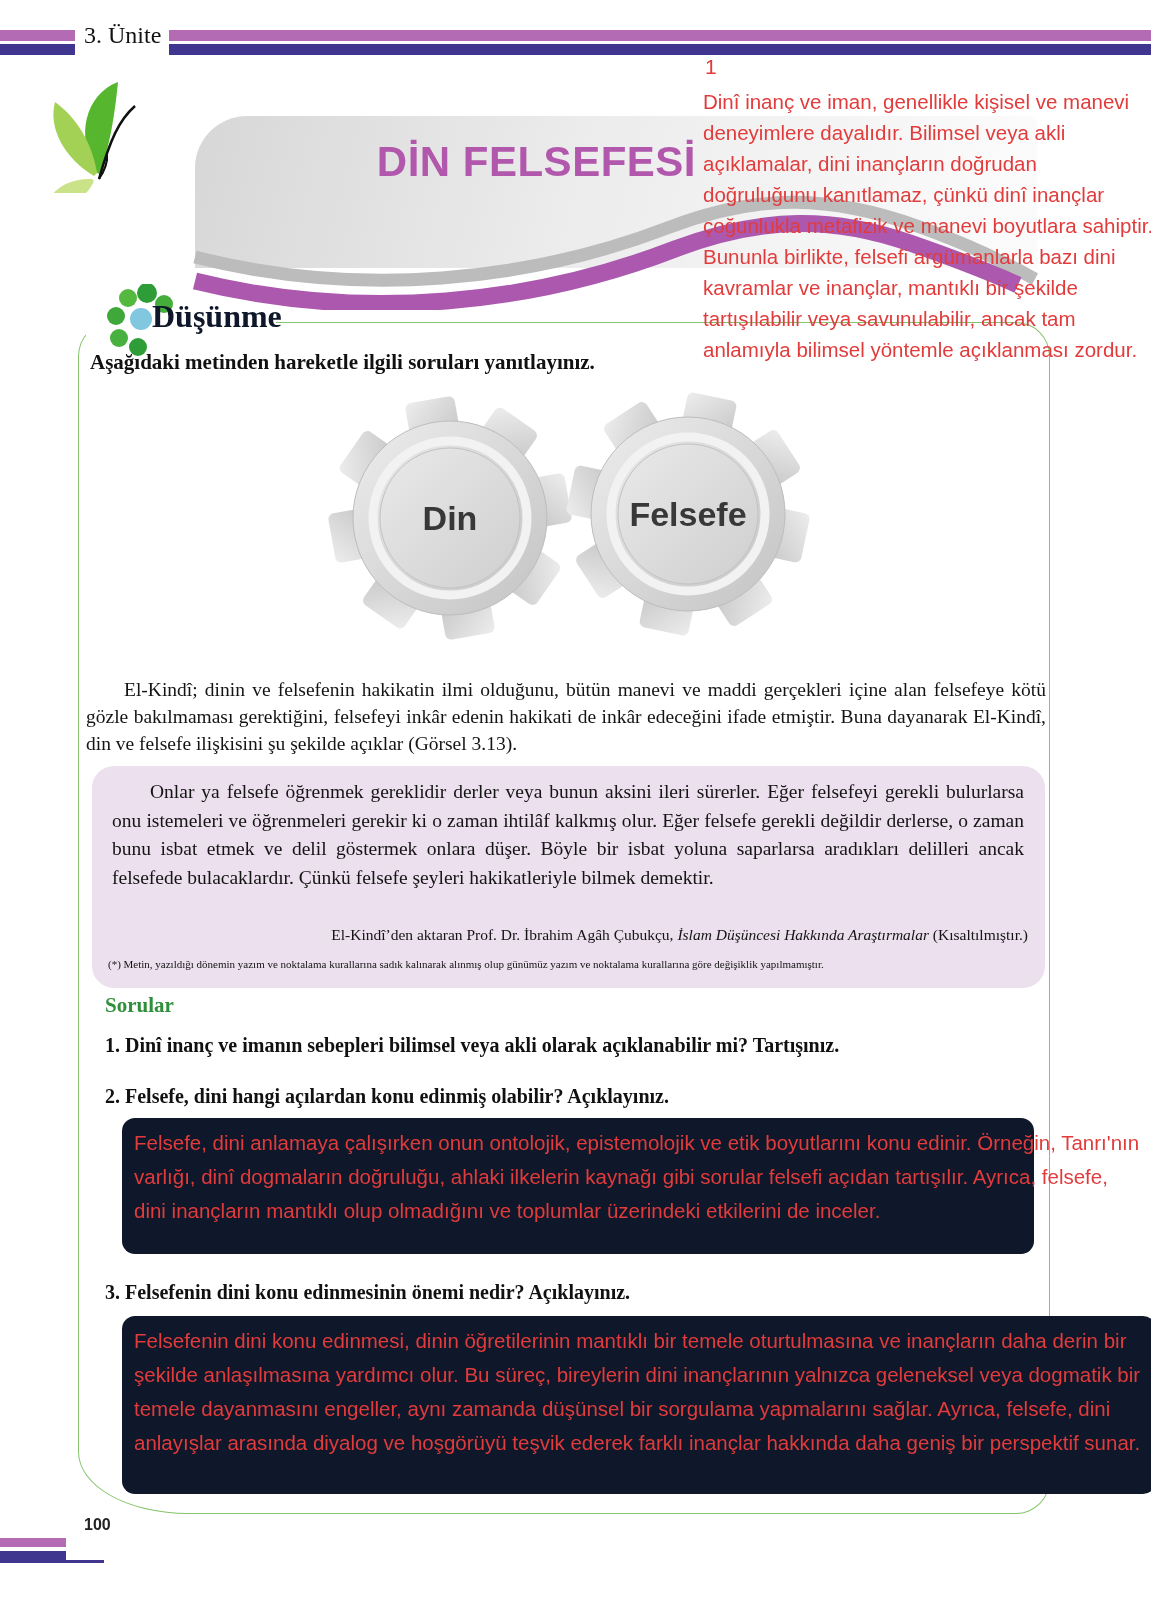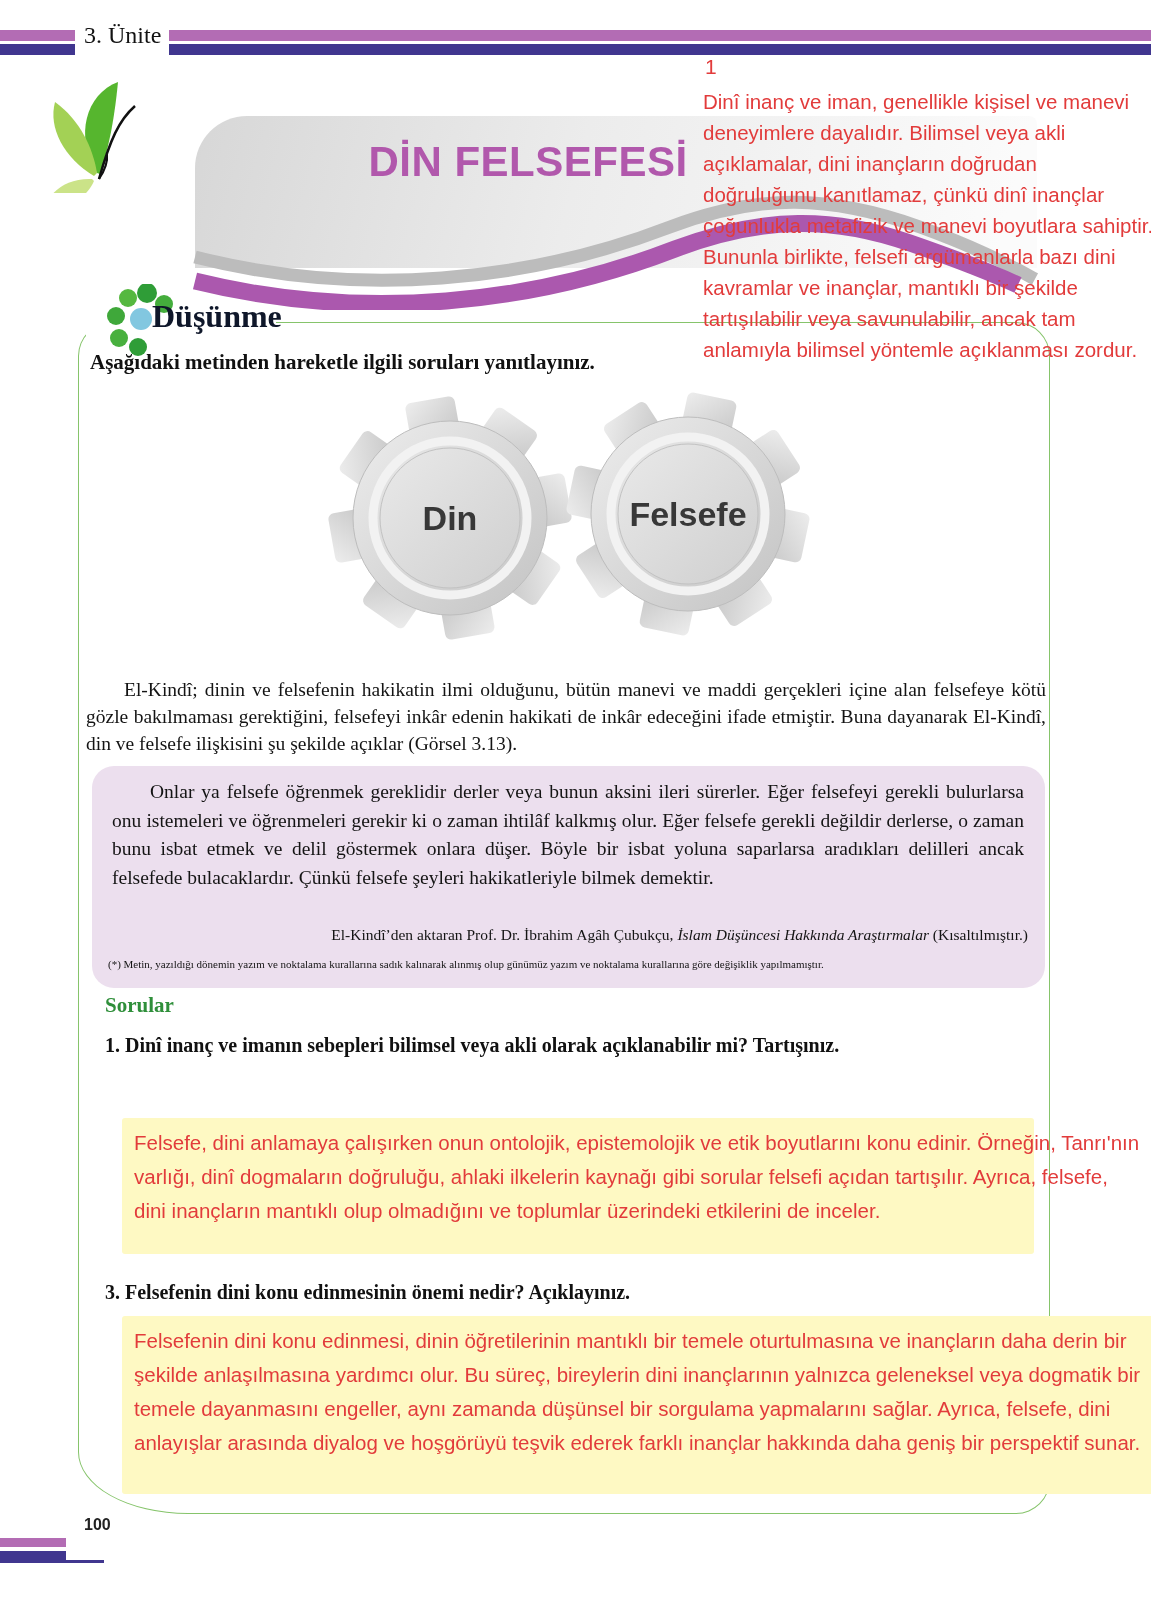--- a/index.html
+++ b/index.html
@@ -10,21 +10,21 @@
   
   .stripe{position:absolute;height:11px;}
   .stripe.light{background:#b36cb4;}
   .stripe.dark{background:#40368f;}
   .unit-label{position:absolute;left:84px;top:22px;font-size:24px;color:#121212;}
 
   
   .banner{position:absolute;left:195px;top:116px;width:842px;height:152px;
           background:linear-gradient(105deg,#d7d7d7 0%,#ececec 45%,#fbfbfb 95%);
           border-radius:52px 8px 0 0;}
-  .banner-title{position:absolute;left:360px;top:138px;width:336px;text-align:center;
+  .banner-title{position:absolute;left:360px;top:138px;width:336px;text-align:right;
           font-family:"Liberation Sans",sans-serif;font-weight:bold;font-size:42px;
           letter-spacing:.5px;color:#b158ac;}
 
   
   .green-box{position:absolute;left:78px;top:322px;width:970px;height:1190px;
           border:1.6px solid #86c46b;border-radius:34px 34px 34px 110px / 34px 34px 34px 62px;}
   .title-mask{position:absolute;left:86px;top:314px;width:190px;height:22px;background:#fff;}
   .dusunme-title{position:absolute;left:152px;top:298px;font-size:32px;font-weight:bold;color:#0f172a;}
   .instruction{position:absolute;left:90px;top:350px;width:940px;font-size:21px;font-weight:bold;color:#111;}
 
@@ -38,21 +38,21 @@
           background:#ecdfee;border-radius:22px;}
   .quote-text{position:absolute;left:20px;top:12px;width:912px;font-size:19.5px;line-height:28.5px;
           text-align:justify;text-indent:38px;color:#141414;}
   .attribution{position:absolute;left:20px;top:160px;width:916px;text-align:right;font-size:15.5px;color:#141414;}
   .footnote{position:absolute;left:12px;top:188px;width:930px;font-size:11px;line-height:21px;
           padding-left:28px;text-indent:-24px;color:#141414;}
 
   .sorular{position:absolute;left:105px;top:993px;font-size:21px;font-weight:bold;color:#2f8f3a;}
   .question{position:absolute;left:105px;width:940px;font-size:20px;font-weight:bold;color:#111;}
 
-  .answer-box{position:absolute;background:#fef9c3;border-radius:3px;}
+  .answer-box{position:absolute;background:#0f172a;border-radius:13px;}
   .red-text{font-family:"Liberation Sans",sans-serif;color:#e23b3b;}
   .answer-box p{position:absolute;left:12px;top:8px;margin:0;font-size:20.5px;line-height:34px;}
   .overlay-num{position:absolute;left:705px;top:55px;font-family:"Liberation Sans",sans-serif;
           font-size:21px;color:#e23b3b;}
   .overlay-block{position:absolute;left:703px;top:86px;width:452px;margin:0;
           font-size:20.5px;line-height:31px;}
 
   .page-num{position:absolute;left:84px;top:1516px;font-family:"Liberation Sans",sans-serif;
           font-size:16px;font-weight:bold;color:#222;}
   .foot-stripe{position:absolute;}
@@ -183,20 +183,21 @@
   <div class="quote-box">
     <div class="quote-text">Onlar ya felsefe öğrenmek gereklidir derler veya bunun aksini ileri sürerler. Eğer felsefeyi gerekli bulurlarsa onu istemeleri ve öğrenmeleri gerekir ki o zaman ihtilâf kalkmış olur. Eğer felsefe gerekli değildir derlerse, o zaman bunu isbat etmek ve delil göstermek onlara düşer. Böyle bir isbat yoluna saparlarsa aradıkları delilleri ancak felsefede bulacaklardır. Çünkü felsefe şeyleri hakikatleriyle bilmek demektir.</div>
     <div class="attribution">
       <span>El-Kindî’den aktaran Prof. Dr. İbrahim Agâh Çubukçu, </span><span style="font-style:italic">İslam Düşüncesi Hakkında Araştırmalar</span><span> (Kısaltılmıştır.)</span>
     </div>
     <div class="footnote">(*) Metin, yazıldığı dönemin yazım ve noktalama kurallarına sadık kalınarak alınmış olup günümüz yazım ve noktalama kurallarına göre değişiklik yapılmamıştır.</div>
   </div>
 
   <div class="sorular">Sorular</div>
   <div class="question" style="top:1034px;">1. Dinî inanç ve imanın sebepleri bilimsel veya akli olarak açıklanabilir mi? Tartışınız.</div>
+  <div class="question" style="top:1085px;">2. Felsefe, dini hangi açılardan konu edinmiş olabilir? Açıklayınız.</div>
   <div class="question" style="top:1281px;">3. Felsefenin dini konu edinmesinin önemi nedir? Açıklayınız.</div>
 
   <div class="overlay-num red-text">1</div>
   <p class="overlay-block red-text">Dinî inanç ve iman, genellikle kişisel ve manevi deneyimlere dayalıdır. Bilimsel veya akli açıklamalar, dini inançların doğrudan doğruluğunu kanıtlamaz, çünkü dinî inançlar çoğunlukla metafizik ve manevi boyutlara sahiptir. Bununla birlikte, felsefi argümanlarla bazı dini kavramlar ve inançlar, mantıklı bir şekilde tartışılabilir veya savunulabilir, ancak tam anlamıyla bilimsel yöntemle açıklanması zordur.</p>
 
   <div class="answer-box" style="left:122px;top:1118px;width:912px;height:136px;">
     <p class="red-text" style="width:1006px;">Felsefe, dini anlamaya çalışırken onun ontolojik, epistemolojik ve etik boyutlarını konu edinir. Örneğin, Tanrı'nın varlığı, dinî dogmaların doğruluğu, ahlaki ilkelerin kaynağı gibi sorular felsefi açıdan tartışılır. Ayrıca, felsefe, dini inançların mantıklı olup olmadığını ve toplumlar üzerindeki etkilerini de inceler.</p>
   </div>
 
   <div class="answer-box" style="left:122px;top:1316px;width:1034px;height:178px;">

